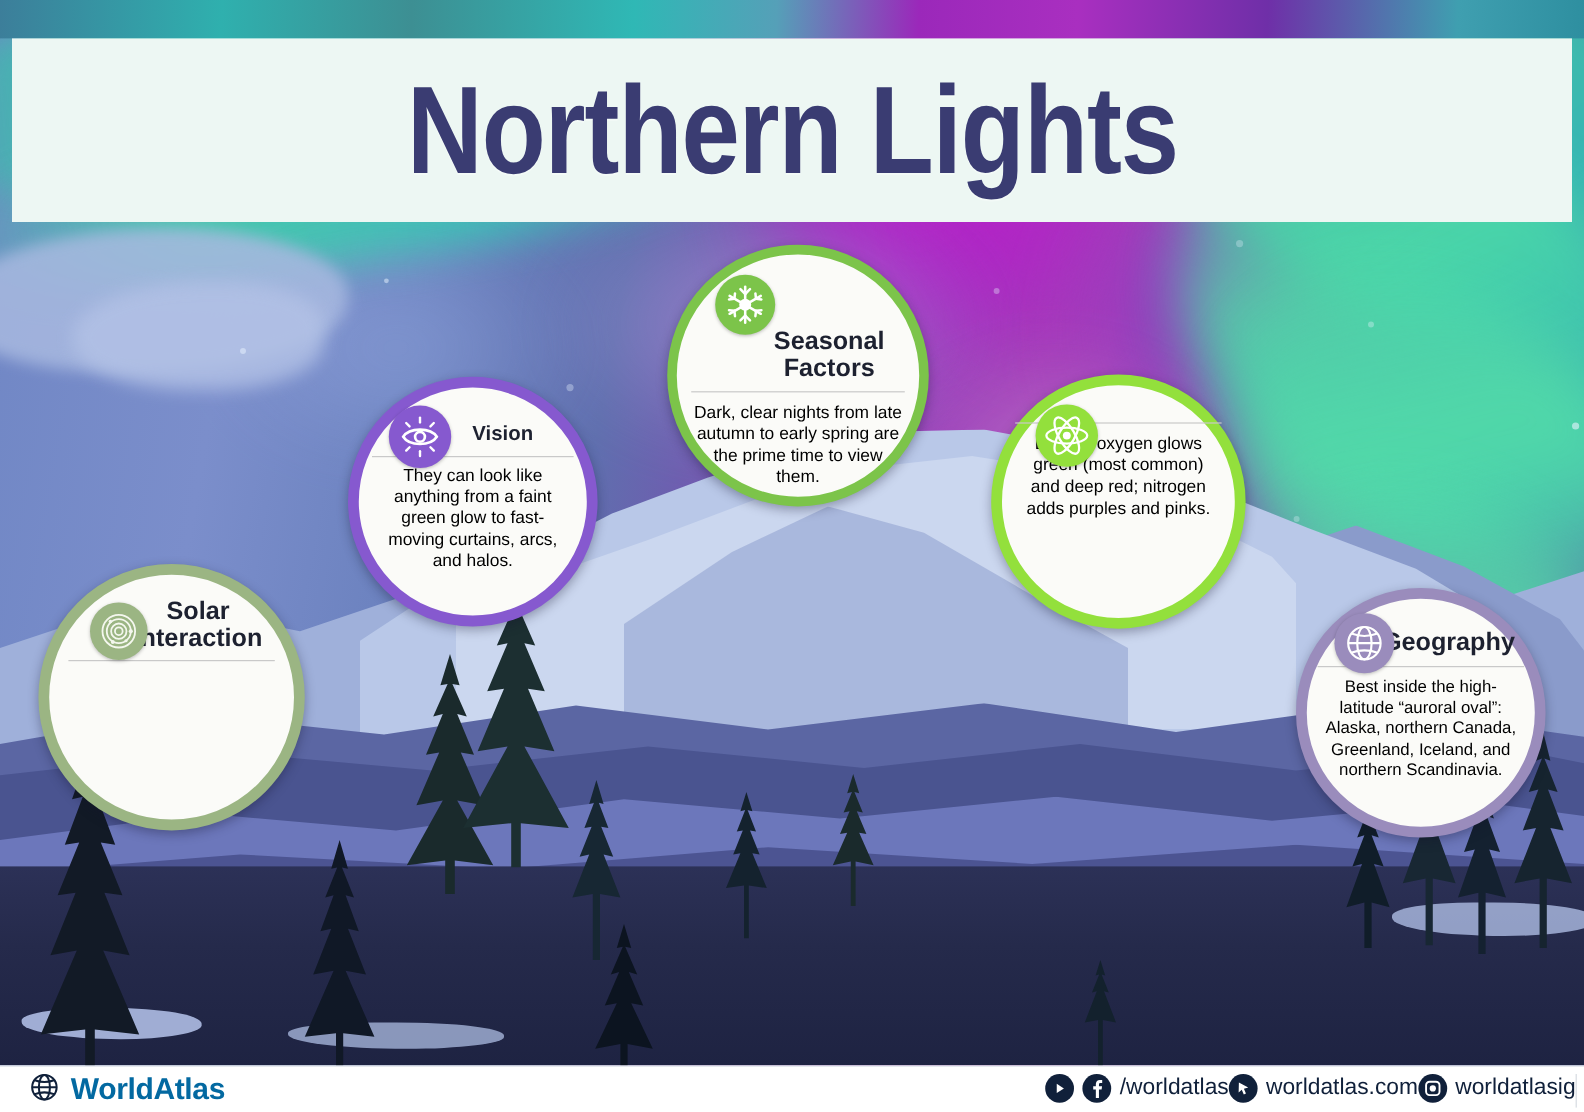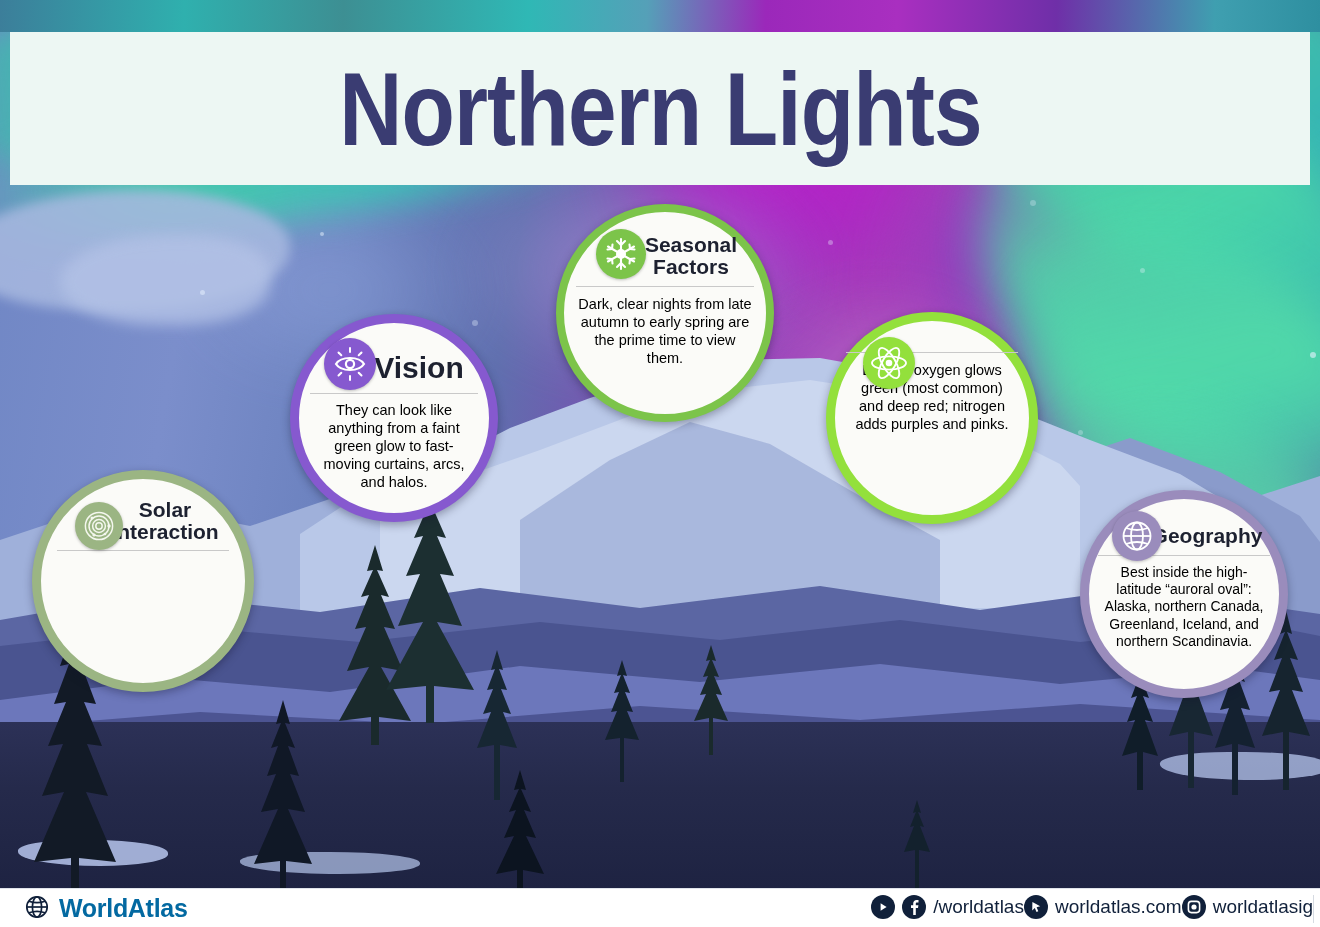--- a/index.html
+++ b/index.html
@@ -286,21 +286,21 @@
           <circle cx="11" cy="10" r="1.5"></circle>
           <circle cx="24" cy="26" r="1.3"></circle>
         </g>
       </svg>
     </div>
   </div>
 
   <div class="node" style="left:290px;top:314px;width:208px;height:208px;border:9px solid #8659cf;">
     <div class="inner" style="padding:30px 14px 0 14px;">
       <div class="head" style="padding-left:50px;">
-        <h3 style="font-size:30px;">Vision</h3>
+        <h3 style="font-size:17px;">Vision</h3>
       </div>
       <div class="divider" style="width:168px;margin:9px 0 8px 0;"></div>
       <p style="font-size:14.5px;">They can look like anything from a faint green glow to fast-moving curtains, arcs, and halos.</p>
     </div>
     <div class="badge" style="left:25px;top:15px;width:52px;height:52px;background:#8659cf;">
       <svg width="38" height="38" viewBox="0 0 38 38">
         <g stroke="#ffffff" stroke-width="2" stroke-linecap="round">
           <line x1="19" y1="3" x2="19" y2="7"></line>
           <line x1="19" y1="31" x2="19" y2="35"></line>
           <line x1="7.5" y1="7.5" x2="10.3" y2="10.3"></line>
@@ -309,21 +309,21 @@
           <line x1="27.7" y1="10.3" x2="30.5" y2="7.5"></line>
         </g>
         <path d="M5 19 C10 11, 28 11, 33 19 C28 27, 10 27, 5 19 Z" fill="none" stroke="#ffffff" stroke-width="2.2"></path>
         <circle cx="19" cy="19" r="4.1" fill="none" stroke="#ffffff" stroke-width="2.2"></circle>
       </svg>
     </div>
   </div>
 
   <div class="node" style="left:556px;top:204px;width:218px;height:218px;border:8px solid #7cc44a;">
     <div class="inner" style="padding:22px 14px 0 14px;">
-      <div class="head" style="padding-left:52px;">
+      <div class="head" style="padding-left:52px;margin-top:40px;">
         <h3 style="font-size:21px;text-align:center;">Seasonal Factors</h3>
       </div>
       <div class="divider" style="width:178px;margin:9px 0 9px 0;"></div>
       <p style="font-size:14.5px;">Dark, clear nights from late autumn to early spring are the prime time to view them.</p>
     </div>
     <div class="badge" style="left:32px;top:17px;width:50px;height:50px;background:#7cc44a;">
       <svg width="38" height="38" viewBox="0 0 38 38">
         <g stroke="#ffffff" stroke-width="2.1" stroke-linecap="round">
           <line x1="19" y1="4" x2="19" y2="34"></line>
           <line x1="6" y1="11.5" x2="32" y2="26.5"></line>

